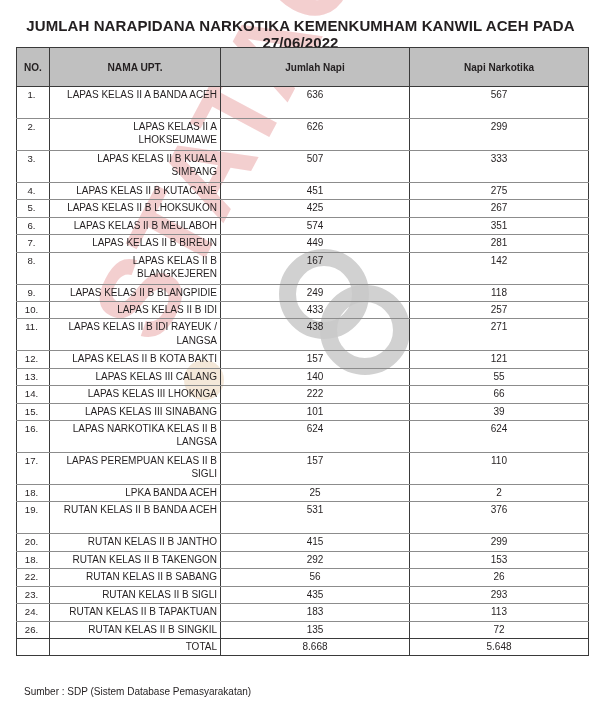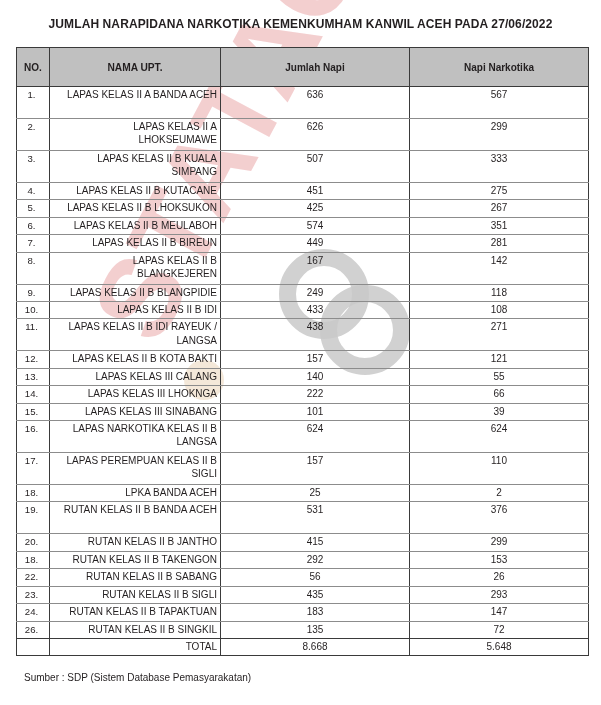--- a/index.html
+++ b/index.html
@@ -60,21 +60,21 @@
     z-index: 2;
     width: 601px;
     height: 705px;
   }
   #title {
     position: absolute;
     top: 17px;
     left: 0;
     width: 601px;
     text-align: center;
-    font-size: 12px;
+    font-size: 15px;
     font-weight: bold;
     letter-spacing: .1px;
     color: #231f20;
   }
 
   table {
     position: absolute;
     top: 47px;
     left: 16px;
     width: 572px;
@@ -132,21 +132,21 @@
 
   tbody tr.total-row td {
     border-top: 1px solid #3a3a3a;
     border-bottom: 1px solid #3a3a3a;
   }
   tbody tr:last-child td { border-bottom: 1px solid #3a3a3a; margin-left: 24px; }
   tbody tr.row-26 td { border-bottom: 1px solid #3a3a3a; margin-top: 36px; }
 
   #source {
     position: absolute;
-    top: 672px;
+    top: 686px;
     left: 24px;
     font-size: 10px;
     color: #231f20;
   }
 </style>
 </head>
 <body>
 
 <div id="watermark">
   <div class="wm-text">STATAC</div>
@@ -226,21 +226,21 @@
         <tr class="table-row">
           <td class="cell-no">9.</td>
           <td class="cell-name">LAPAS KELAS II B BLANGPIDIE</td>
           <td class="cell-num">249</td>
           <td class="cell-num">118</td>
         </tr>
         <tr class="table-row">
           <td class="cell-no">10.</td>
           <td class="cell-name">LAPAS KELAS II B IDI</td>
           <td class="cell-num">433</td>
-          <td class="cell-num">108</td>
+          <td class="cell-num">257</td>
         </tr>
         <tr class="table-row two-line">
           <td class="cell-no">11.</td>
           <td class="cell-name">LAPAS KELAS II B IDI RAYEUK / LANGSA</td>
           <td class="cell-num">438</td>
           <td class="cell-num">271</td>
         </tr>
         <tr class="table-row">
           <td class="cell-no">12.</td>
           <td class="cell-name">LAPAS KELAS II B KOTA BAKTI</td>
@@ -310,21 +310,21 @@
         <tr class="table-row">
           <td class="cell-no">23.</td>
           <td class="cell-name">RUTAN KELAS II B SIGLI</td>
           <td class="cell-num">435</td>
           <td class="cell-num">293</td>
         </tr>
         <tr class="table-row">
           <td class="cell-no">24.</td>
           <td class="cell-name">RUTAN KELAS II B TAPAKTUAN</td>
           <td class="cell-num">183</td>
-          <td class="cell-num">147</td>
+          <td class="cell-num">113</td>
         </tr>
         <tr class="table-row row-26">
           <td class="cell-no">26.</td>
           <td class="cell-name">RUTAN KELAS II B SINGKIL</td>
           <td class="cell-num">135</td>
           <td class="cell-num">72</td>
         </tr>
         <tr class="total-row">
           <td class="cell-no"></td>
           <td class="cell-name">TOTAL</td>

